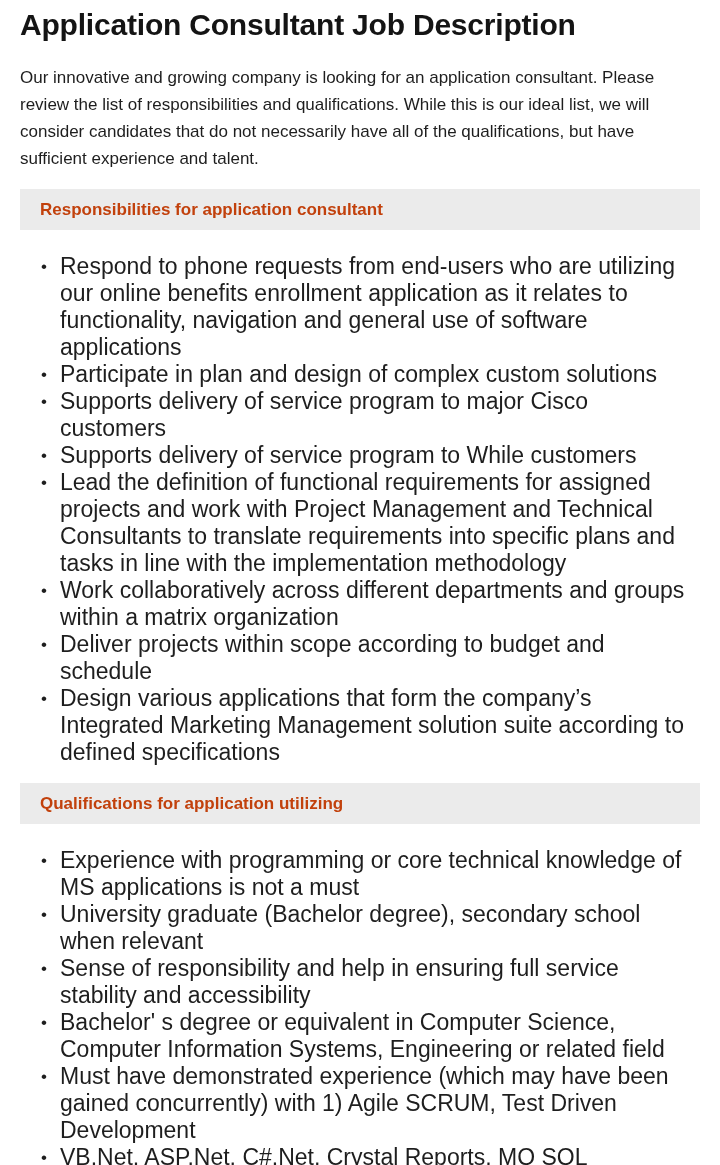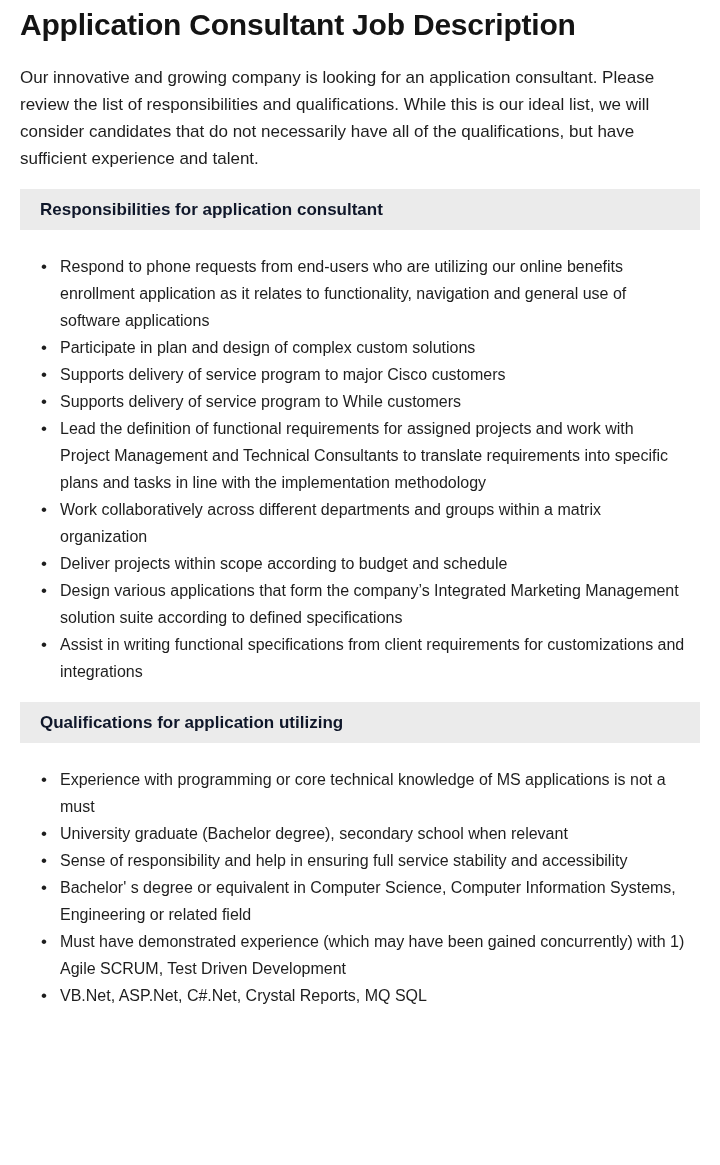--- a/index.html
+++ b/index.html
@@ -43,30 +43,30 @@
     height: 41px;
     display: flex;
     align-items: center;
     padding: 0 20px;
   }
   .section-bar h2 {
     margin: 0;
     font-size: 17px;
     line-height: 20px;
     font-weight: 700;
-    color: #0f172a;
+    color: #c2410c;
   }
   ul.bullet-list {
     list-style: none;
     margin: 23px 0 0 0;
     padding: 0;
   }
   ul.bullet-list li {
     position: relative;
-    font-size: 16px;
+    font-size: 23px;
     line-height: 27px;
     padding-left: 40px;
     padding-right: 14px;
   }
   ul.bullet-list li::before {
     content: "\2022";
     position: absolute;
     left: 21px;
     top: 0;
     font-size: 17px;
@@ -92,21 +92,20 @@
 
   <ul class="bullet-list">
     <li>Respond to phone requests from end-users who are utilizing our online benefits enrollment application as it relates to functionality, navigation and general use of software applications</li>
     <li>Participate in plan and design of complex custom solutions</li>
     <li>Supports delivery of service program to major Cisco customers</li>
     <li>Supports delivery of service program to While customers</li>
     <li>Lead the definition of functional requirements for assigned projects and work with Project Management and Technical Consultants to translate requirements into specific plans and tasks in line with the implementation methodology</li>
     <li>Work collaboratively across different departments and groups within a matrix organization</li>
     <li>Deliver projects within scope according to budget and schedule</li>
     <li>Design various applications that form the company’s Integrated Marketing Management solution suite according to defined specifications</li>
-    <li>Assist in writing functional specifications from client requirements for customizations and integrations</li>
   </ul>
 
   <div class="section-bar">
     <h2>Qualifications for application utilizing</h2>
   </div>
 
   <ul class="bullet-list qual-list">
     <li>Experience with programming or core technical knowledge of MS applications is not a must</li>
     <li>University graduate (Bachelor degree), secondary school when relevant</li>
     <li>Sense of responsibility and help in ensuring full service stability and accessibility</li>

